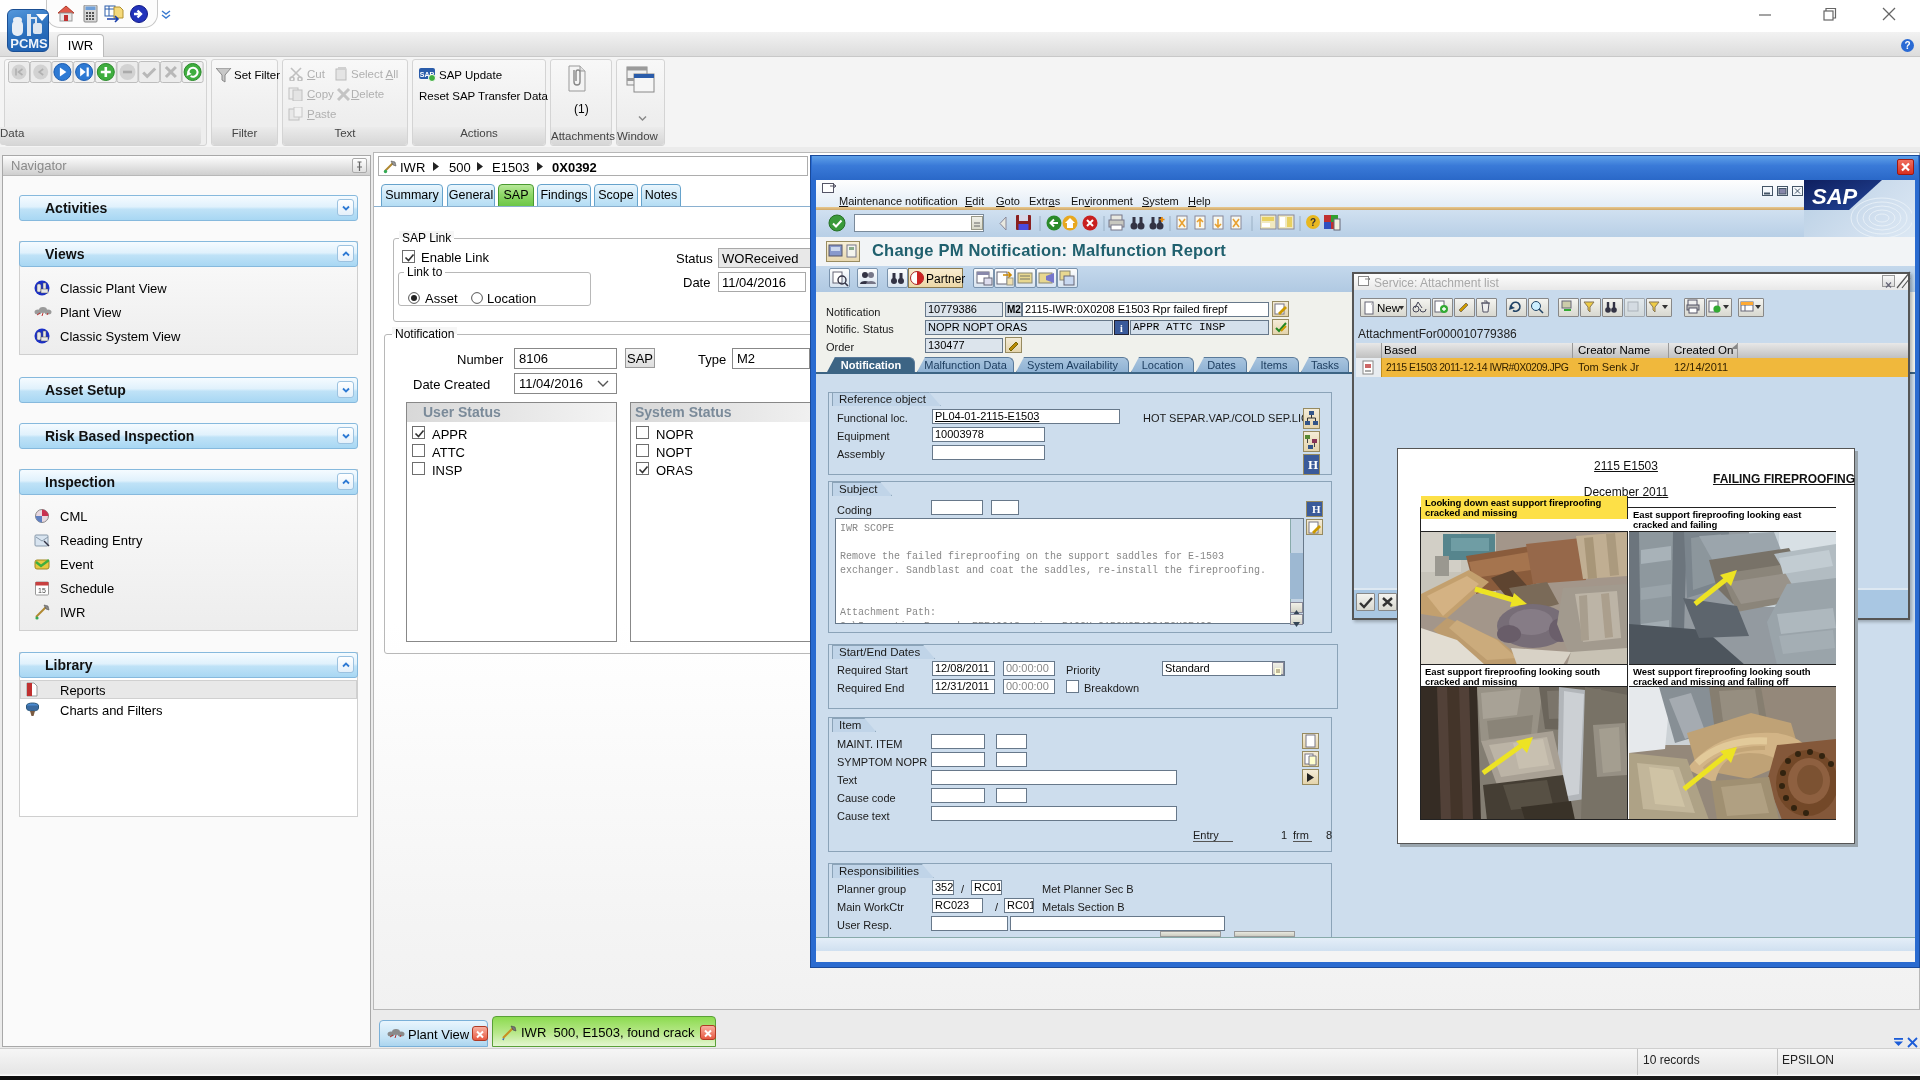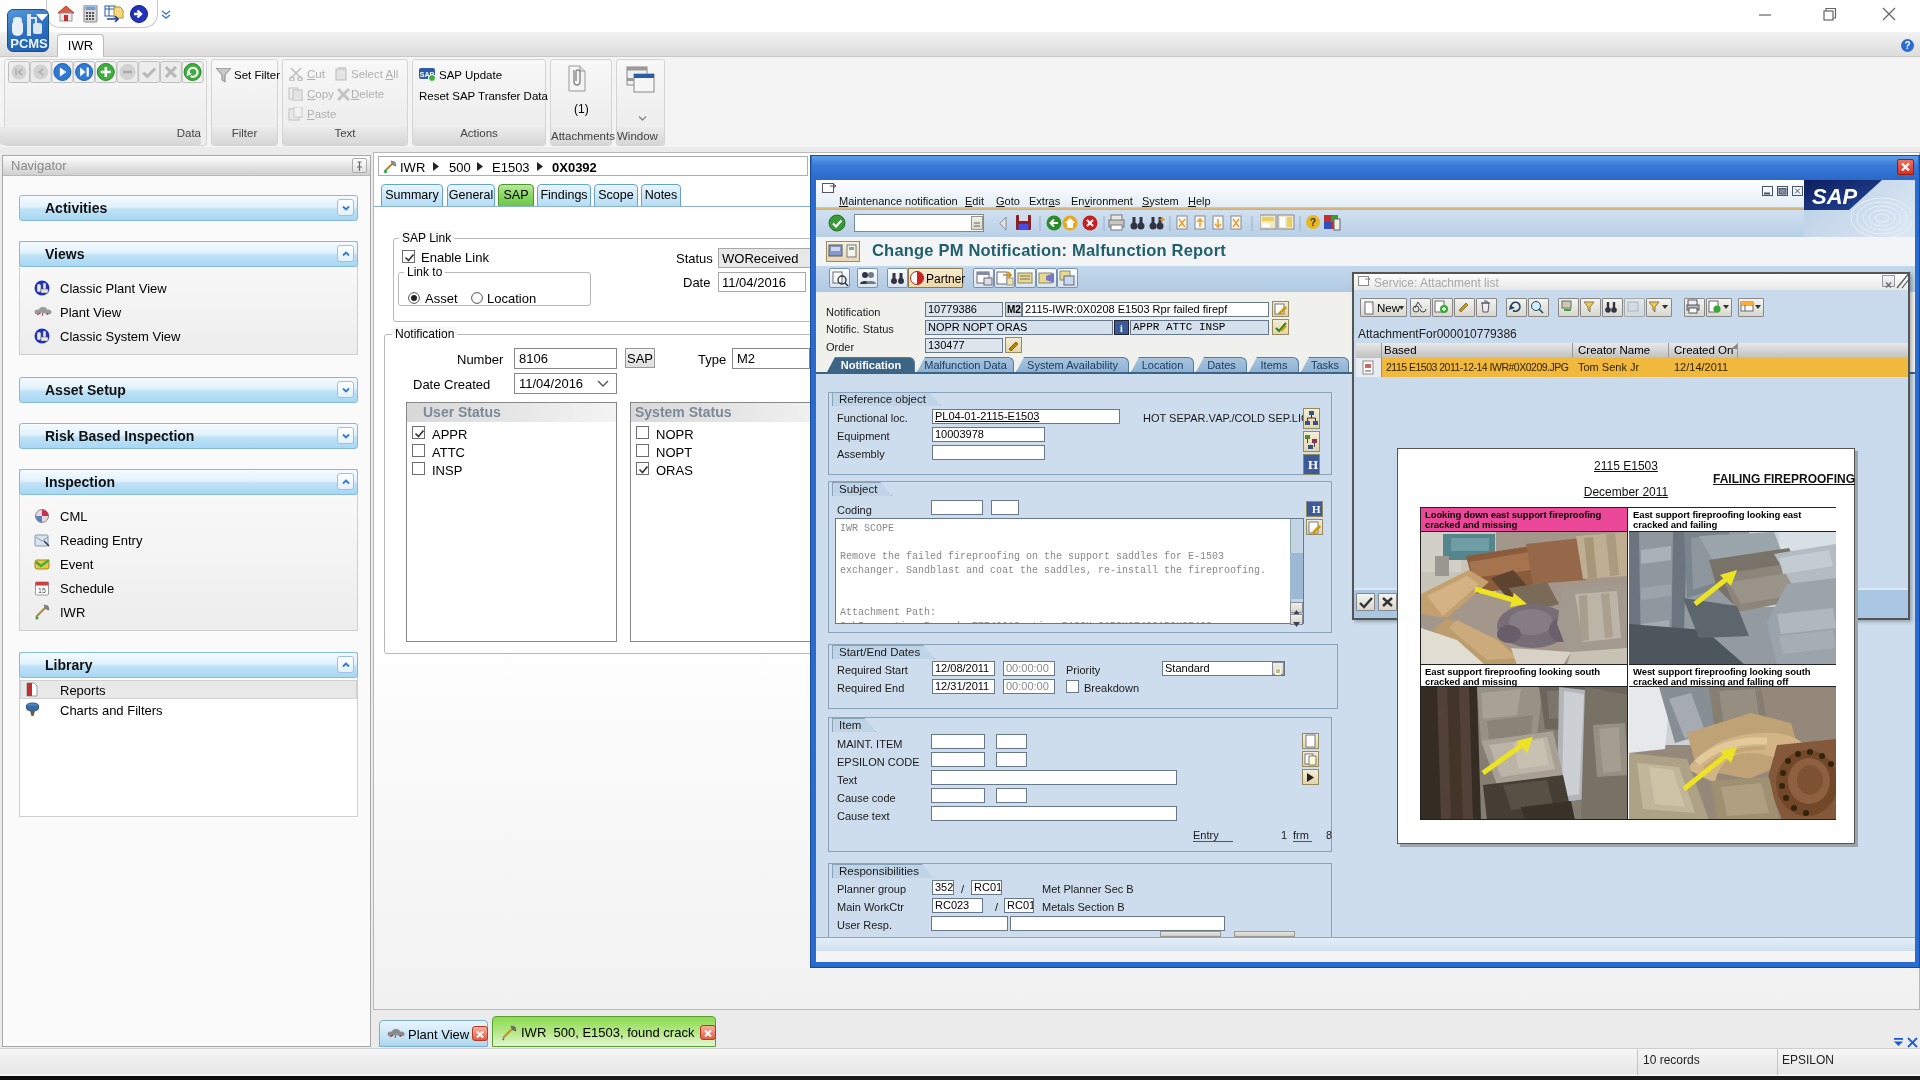--- a/index.html
+++ b/index.html
@@ -95,21 +95,21 @@
 <div class="abs" style="left:0;top:57px;width:1920px;height:90px;background:#f4f4f4"></div>
 <div id="ribbon">
 
   <div class="abs" style="left:4px;top:59px;width:203px;height:87px;border:1px solid #d4d4d4;border-radius:3px;background:linear-gradient(#f8f8f8,#eeeeee 70%)"></div>
   <div class="abs" style="left:211px;top:59px;width:67px;height:87px;border:1px solid #d4d4d4;border-radius:3px;background:linear-gradient(#f8f8f8,#eeeeee 70%)"></div>
   <div class="abs" style="left:282px;top:59px;width:126px;height:87px;border:1px solid #d4d4d4;border-radius:3px;background:linear-gradient(#f8f8f8,#eeeeee 70%)"></div>
   <div class="abs" style="left:412px;top:59px;width:134px;height:87px;border:1px solid #d4d4d4;border-radius:3px;background:linear-gradient(#f8f8f8,#eeeeee 70%)"></div>
   <div class="abs" style="left:550px;top:59px;width:62px;height:87px;border:1px solid #d4d4d4;border-radius:3px;background:linear-gradient(#f8f8f8,#eeeeee 70%)"></div>
   <div class="abs" style="left:616px;top:59px;width:49px;height:87px;border:1px solid #d4d4d4;border-radius:3px;background:linear-gradient(#f8f8f8,#eeeeee 70%)"></div>
 
-  <div class="abs" style="left:0;top:127px;width:201px;height:18px;background:linear-gradient(#ebebeb,#d6d6d6);border-radius:0 0 3px 3px;font:11.5px 'Liberation Sans';color:#444;text-align:right;line-height:18px\">Data</div>
+  <div class="abs" style="left:0;top:127px;width:201px;height:18px;background:linear-gradient(#ebebeb,#d6d6d6);border-radius:0 0 3px 3px;font:11.5px 'Liberation Sans';color:#444;text-align:left;line-height:18px\">Data</div>
   <div class="abs" style="left:212px;top:127px;width:65px;height:18px;background:linear-gradient(#ebebeb,#d6d6d6);border-radius:0 0 3px 3px;font:11.5px 'Liberation Sans';color:#444;text-align:center;line-height:18px\">Filter</div>
   <div class="abs" style="left:283px;top:127px;width:124px;height:18px;background:linear-gradient(#ebebeb,#d6d6d6);border-radius:0 0 3px 3px;font:11.5px 'Liberation Sans';color:#444;text-align:center;line-height:18px\">Text</div>
   <div class="abs" style="left:413px;top:127px;width:132px;height:18px;background:linear-gradient(#ebebeb,#d6d6d6);border-radius:0 0 3px 3px;font:11.5px 'Liberation Sans';color:#444;text-align:center;line-height:18px\">Actions</div>
   <div class="abs" style="left:551px;top:127px;width:60px;height:18px;background:linear-gradient(#ebebeb,#d6d6d6);border-radius:0 0 3px 3px;font:11.5px 'Liberation Sans';color:#444;text-align:center;line-height:18px;white-space:nowrap">Attachments</div>
   <div class="abs" style="left:617px;top:127px;width:47px;height:18px;background:linear-gradient(#ebebeb,#d6d6d6);border-radius:0 0 3px 3px;font:11.5px 'Liberation Sans';color:#444;text-align:left;line-height:18px;white-space:nowrap">Window</div>
 
   <svg class="abs" style="left:8px;top:61px" width="196" height="23">
     <g>
       <rect x="0.5" y="0.5" width="21" height="21" rx="2" fill="#ececec" stroke="#bdbdbd"></rect>
       <circle cx="11" cy="11" r="7.5" fill="#d2d2d2"></circle>
@@ -770,21 +770,21 @@
   <div class="sfield" style="left:932px;top:679px;width:63px;height:15px">12/31/2011</div>
   <div class="sfield" style="left:1003px;top:679px;width:52px;height:15px;color:#888">00:00:00</div>
   <div class="abs" style="left:1066px;top:680px;width:13px;height:13px;background:#fff;border:1px solid #67788a"></div>
   <div class="slbl" style="left:1084px;top:682px">Breakdown</div>
 
   <div class="sgrp" style="left:828px;top:717px;width:504px;height:135px"></div>
   <div class="sgrptab" style="left:832px;top:718px">Item</div>
   <div class="slbl" style="left:837px;top:738px">MAINT. ITEM</div>
   <div class="sfield" style="left:931px;top:734px;width:54px;height:15px"></div>
   <div class="sfield" style="left:996px;top:734px;width:31px;height:15px"></div>
-  <div class="slbl" style="left:837px;top:756px">EPSILON CODE</div>
+  <div class="slbl" style="left:837px;top:756px">SYMPTOM NOPR</div>
   <div class="sfield" style="left:931px;top:752px;width:54px;height:15px"></div>
   <div class="sfield" style="left:996px;top:752px;width:31px;height:15px"></div>
   <div class="slbl" style="left:837px;top:774px">Text</div>
   <div class="sfield" style="left:931px;top:770px;width:246px;height:15px"></div>
   <div class="slbl" style="left:837px;top:792px">Cause code</div>
   <div class="sfield" style="left:931px;top:788px;width:54px;height:15px"></div>
   <div class="sfield" style="left:996px;top:788px;width:31px;height:15px"></div>
   <div class="slbl" style="left:837px;top:810px">Cause text</div>
   <div class="sfield" style="left:931px;top:806px;width:246px;height:15px"></div>
   <div class="sapicon" style="left:1302px;top:733px"><svg width="15" height="15">
@@ -960,21 +960,21 @@
 </style>
 
 <div id="photopage">
   <div class="abs" style="left:1397px;top:448px;width:458px;height:396px;background:#fff;border:1px solid #555;box-shadow:3px 3px 0 #9aa5ad"></div>
   <div class="abs" style="left:1397px;top:459px;width:458px;text-align:center;font:12px 'Liberation Sans';color:#111"><u>2115 E1503</u></div>
   <div class="abs" style="left:1397px;top:472px;width:458px;text-align:right;font:bold 12px 'Liberation Sans';color:#111"><u>FAILING FIREPROOFING</u></div>
   <div class="abs" style="left:1397px;top:485px;width:458px;text-align:center;font:12px 'Liberation Sans';color:#111"><u>December 2011</u></div>
 
   <div class="abs" style="left:1420px;top:507px;width:416px;height:313px;border:1px solid #222"></div>
 
-  <div class="abs" style="left:1421px;top:508px;width:207px;height:23px;background:#ec4899;border-right:1px solid #222;font:bold 9.5px 'Liberation Sans';line-height:10px;padding:2px 0 0 4px;letter-spacing:-0.1px">Looking down east support fireproofing<br>cracked and missing</div>
+  <div class="abs" style="left:1421px;top:496px;width:207px;height:23px;background:#fde047;border-right:1px solid #222;font:bold 9.5px 'Liberation Sans';line-height:10px;padding:2px 0 0 4px;letter-spacing:-0.1px">Looking down east support fireproofing<br>cracked and missing</div>
   <div class="abs" style="left:1629px;top:508px;width:207px;height:23px;background:#fff;font:bold 9.5px 'Liberation Sans';line-height:10px;padding:2px 0 0 4px;letter-spacing:-0.1px">East support fireproofing looking east<br>cracked and failing</div>
 
   <div class="abs" style="left:1421px;top:531px;width:207px;height:133px;border-top:1px solid #222;border-right:1px solid #222;overflow:hidden">
     <svg width="207" height="133" preserveAspectRatio="none" viewBox="0 0 207 133">
       <rect width="207" height="133" fill="#a3968a"></rect>
       <rect x="0" y="0" width="75" height="62" fill="#c7c4ba"></rect>
       <rect x="0" y="0" width="40" height="40" fill="#d2cfc6"></rect>
       <rect x="22" y="2" width="52" height="26" fill="#56858d"></rect>
       <rect x="30" y="6" width="38" height="13" fill="#6f9da4"></rect>
       <rect x="14" y="24" width="14" height="20" fill="#9a9890"></rect>

